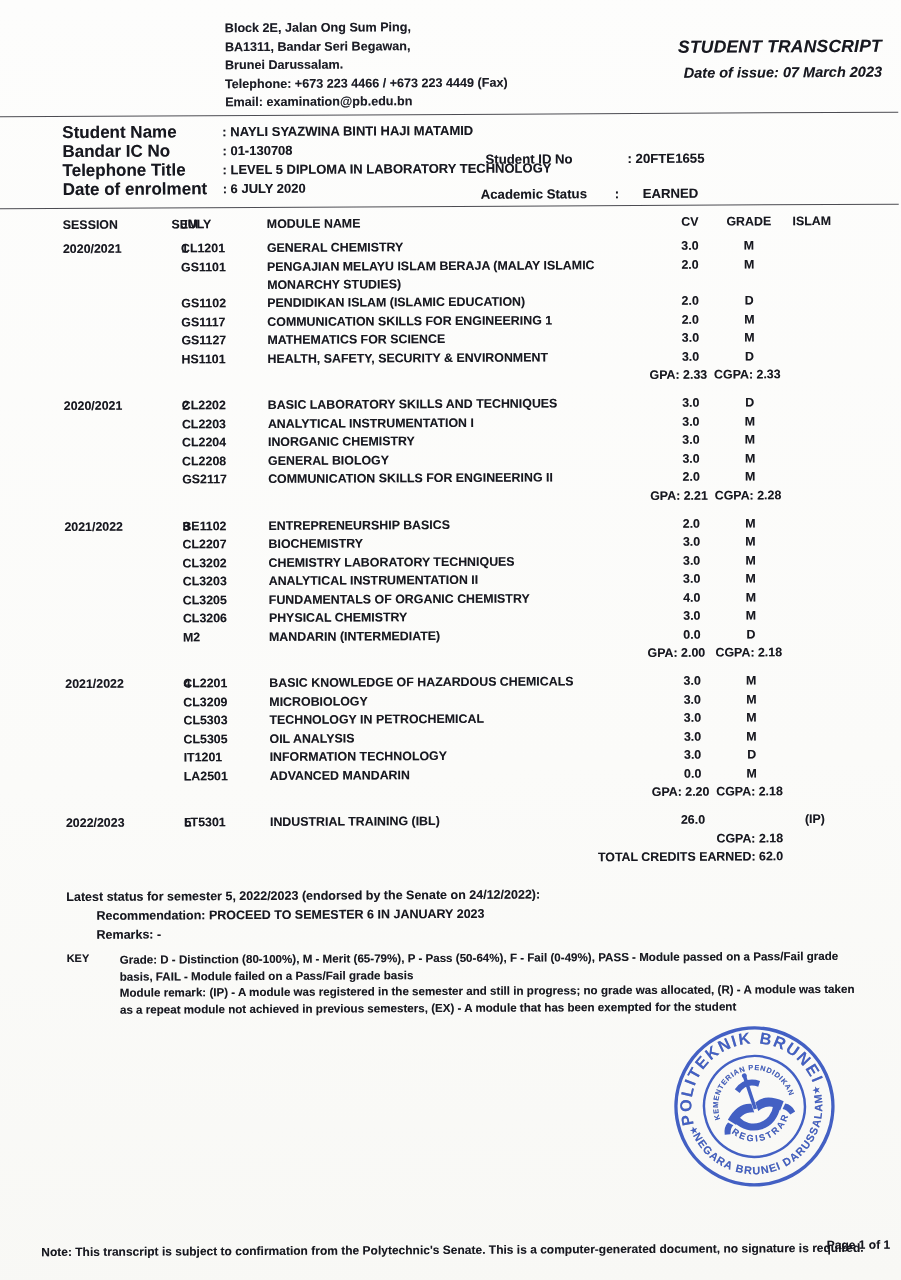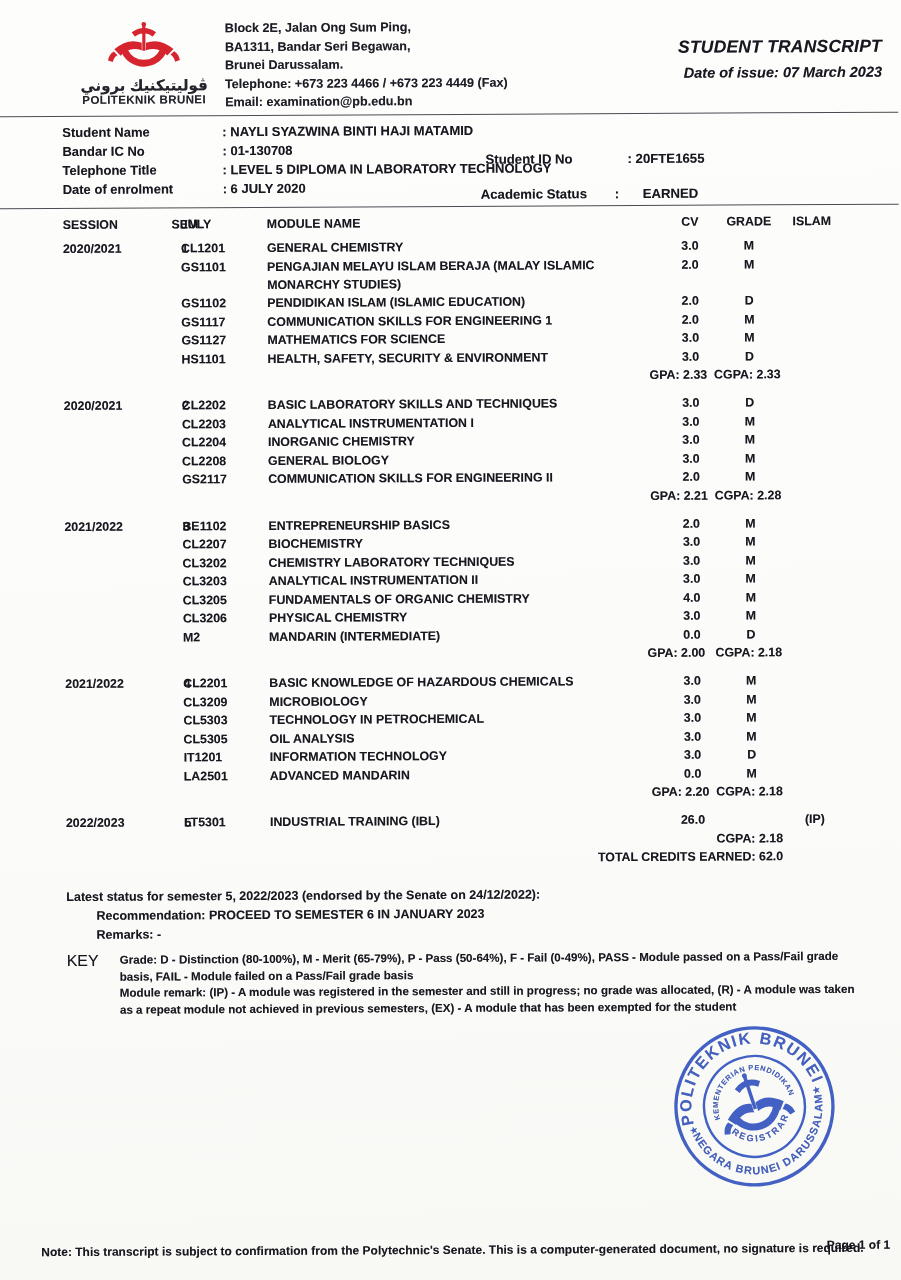--- a/index.html
+++ b/index.html
@@ -32,21 +32,21 @@
   .doc-title { font-size:17.5px; font-weight:700; font-style:italic; letter-spacing:.2px; }
   .doc-date  { font-size:14.5px; font-weight:600; font-style:italic; margin-top:7px; }
 
   .rule { position:absolute; left:0; right:0; height:0; border-top:1.5px solid #4c4c52; }
   .rule-1 { top:114px; }
   .rule-2 { top:206px; }
 
   
   .student-info { position:absolute; left:65px; top:121px; width:800px; }
   .info-row { display:flex; line-height:19px; }
-  .info-label { width:160px; font-size:13px; font-weight:700; }
+  .info-label { width:160px; font-size:17px; font-weight:700; }
   .info-value { font-size:13px; font-weight:700; }
   .side-field { position:absolute; display:flex; font-size:13.2px; font-weight:700; }
   .sf-id { left:423px; top:31px; }
   .sf-id .side-label { width:142px; }
   .sf-status { left:418px; top:66px; }
   .sf-status .side-label { width:134px; }
   .sf-status .side-sep { width:28px; }
 
   
   .table { position:absolute; left:65px; top:212px; width:781px; }
@@ -59,54 +59,38 @@
   .c-sem { text-align:center; width:30px;margin-left:31px; }
   .c-name { padding-right:10px; }
   .c-cv,.c-grade,.c-remark { text-align:center; }
   .c-summary { grid-column:1 / 7; text-align:right; white-space:pre; }
 
   
   .status-block { position:absolute; left:65px; top:886px; font-size:12.5px; font-weight:700; line-height:19px; }
   .status-indent { padding-left:30px; }
 
   .key-block { position:absolute; left:65px; top:950px; width:790px; display:flex; }
-  .key-label { width:53px; font-size:16px; font-weight:400; }
+  .key-label { width:53px; font-size:11px; font-weight:700; }
   .key-text { flex:1; font-size:11.6px; font-weight:700; line-height:16.5px; max-width:737px; }
   .key-text p { margin:0; }
 
   
   .stamp { position:absolute; left:668px; top:1024px; width:168px; height:168px;
            transform:rotate(-18deg); opacity:.9; mix-blend-mode:multiply; }
 
   
   .footer-note { position:absolute; left:38px; top:1243px; font-size:12px; font-weight:700; }
   .footer-page { position:absolute; right:14px; top:1240px; font-size:12px; font-weight:700; }
 </style>
 </head>
 <body>
 
 <div class="page">
   <div class="doc">
 
-    <div class="logo-block">
-      <svg class="logo-crest" width="74" height="56" viewBox="0 0 140 106">
-        <g fill="#d6252e">
-          <circle cx="70" cy="9" r="4.5"></circle>
-          <rect x="67" y="11" width="6" height="48"></rect>
-          <path d="M 47,24 Q 70,8 93,24 L 87,32 Q 70,20 53,32 Z"></path>
-          <path d="M 14,56 Q 40,34 66,44 L 66,58 Q 42,50 26,68 Z"></path>
-          <path d="M 126,56 Q 100,34 74,44 L 74,58 Q 98,50 114,68 Z"></path>
-          <path d="M 34,60 A 40,40 0 0 0 106,60" fill="none" stroke="#d6252e" stroke-width="13" stroke-linecap="round"></path>
-          <path d="M 13,60 q -9,5 -11,17 l 9,3 q 3,-11 9,-13 Z"></path>
-          <path d="M 127,60 q 9,5 11,17 l -9,3 q -3,-11 -9,-13 Z"></path>
-        </g>
-      </svg>
-      <div class="logo-arabic">ڤوليتيكنيك بروني</div>
-      <div class="logo-name">POLITEKNIK BRUNEI</div>
-    </div>
 
     <div class="address-block">
         <div class="addr-line">Block 2E, Jalan Ong Sum Ping,</div>
         <div class="addr-line">BA1311, Bandar Seri Begawan,</div>
         <div class="addr-line">Brunei Darussalam.</div>
         <div class="addr-line">Telephone: +673 223 4466 / +673 223 4449 (Fax)</div>
         <div class="addr-line">Email: examination@pb.edu.bn</div>
       </div>
 
     <div class="title-block">

